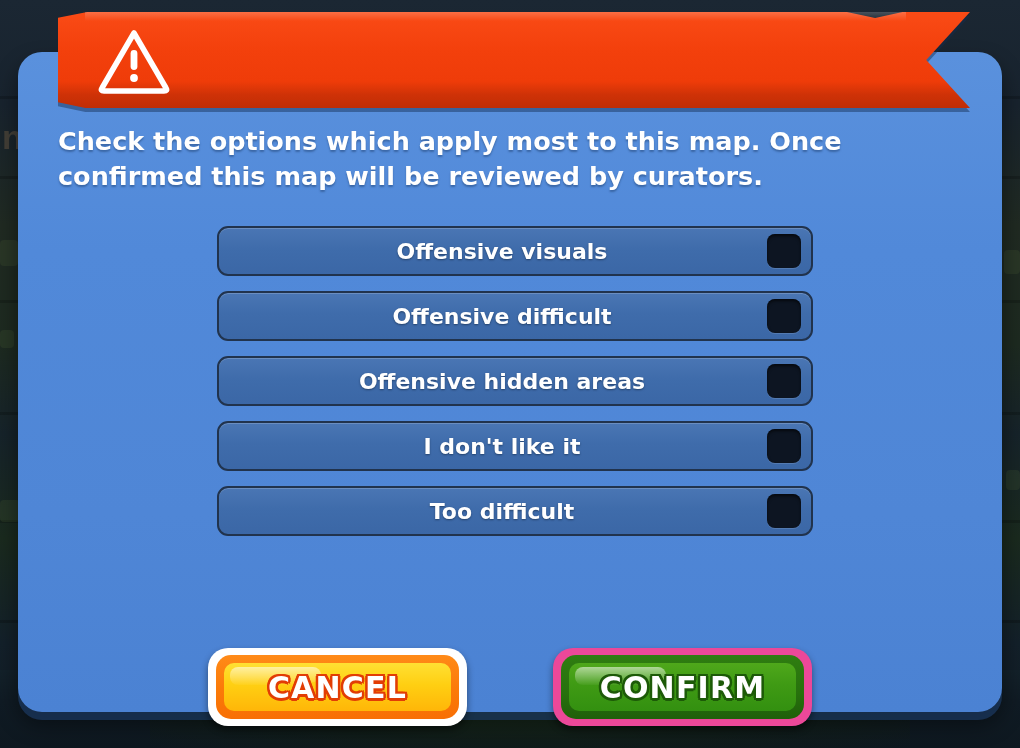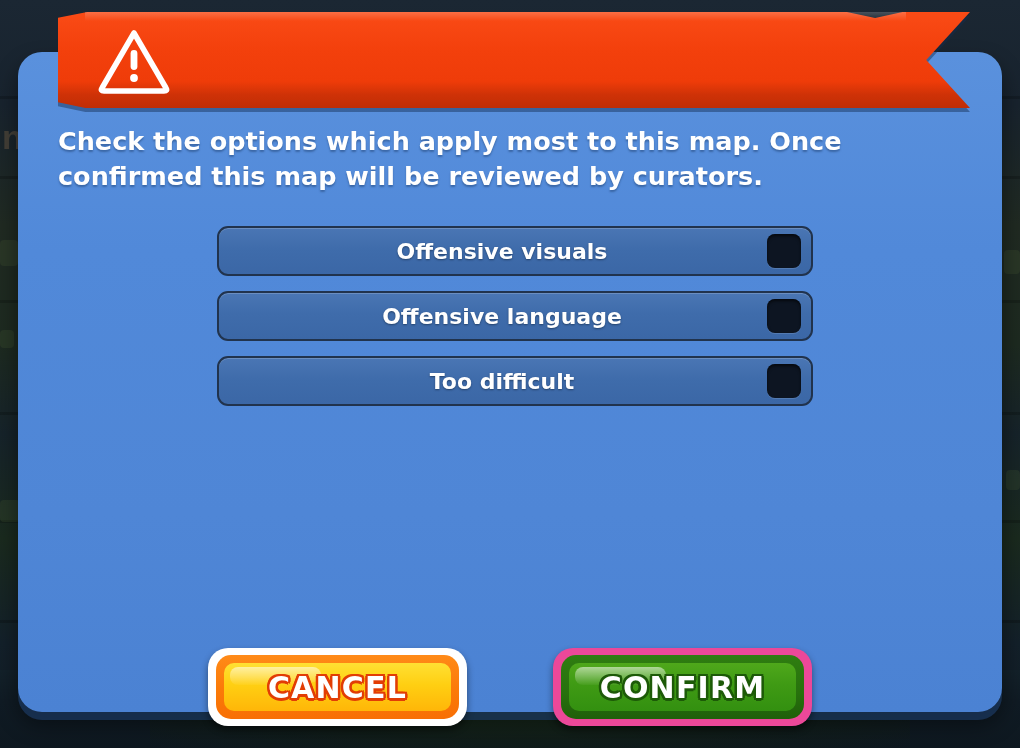--- a/index.html
+++ b/index.html
@@ -304,25 +304,33 @@
     <div class="instructions">Check the options which apply most to this map. Once confirmed this map will be reviewed by curators.</div>
 
     <div class="options">
 
       <div class="option-row">
         <div class="option-label">Offensive visuals</div>
         <div class="option-check"></div>
       </div>
 
       <div class="option-row">
-        <div class="option-label">Offensive language</div>
-        <div class="option-check"></div>
-      </div>
-
-
+        <div class="option-label">Offensive difficult</div>
+        <div class="option-check"></div>
+      </div>
+
+      <div class="option-row">
+        <div class="option-label">Offensive hidden areas</div>
+        <div class="option-check"></div>
+      </div>
+
+      <div class="option-row">
+        <div class="option-label">I don't like it</div>
+        <div class="option-check"></div>
+      </div>
 
 
       <div class="option-row">
         <div class="option-label">Too difficult</div>
         <div class="option-check"></div>
       </div>
 
     </div>
   </div>
 

